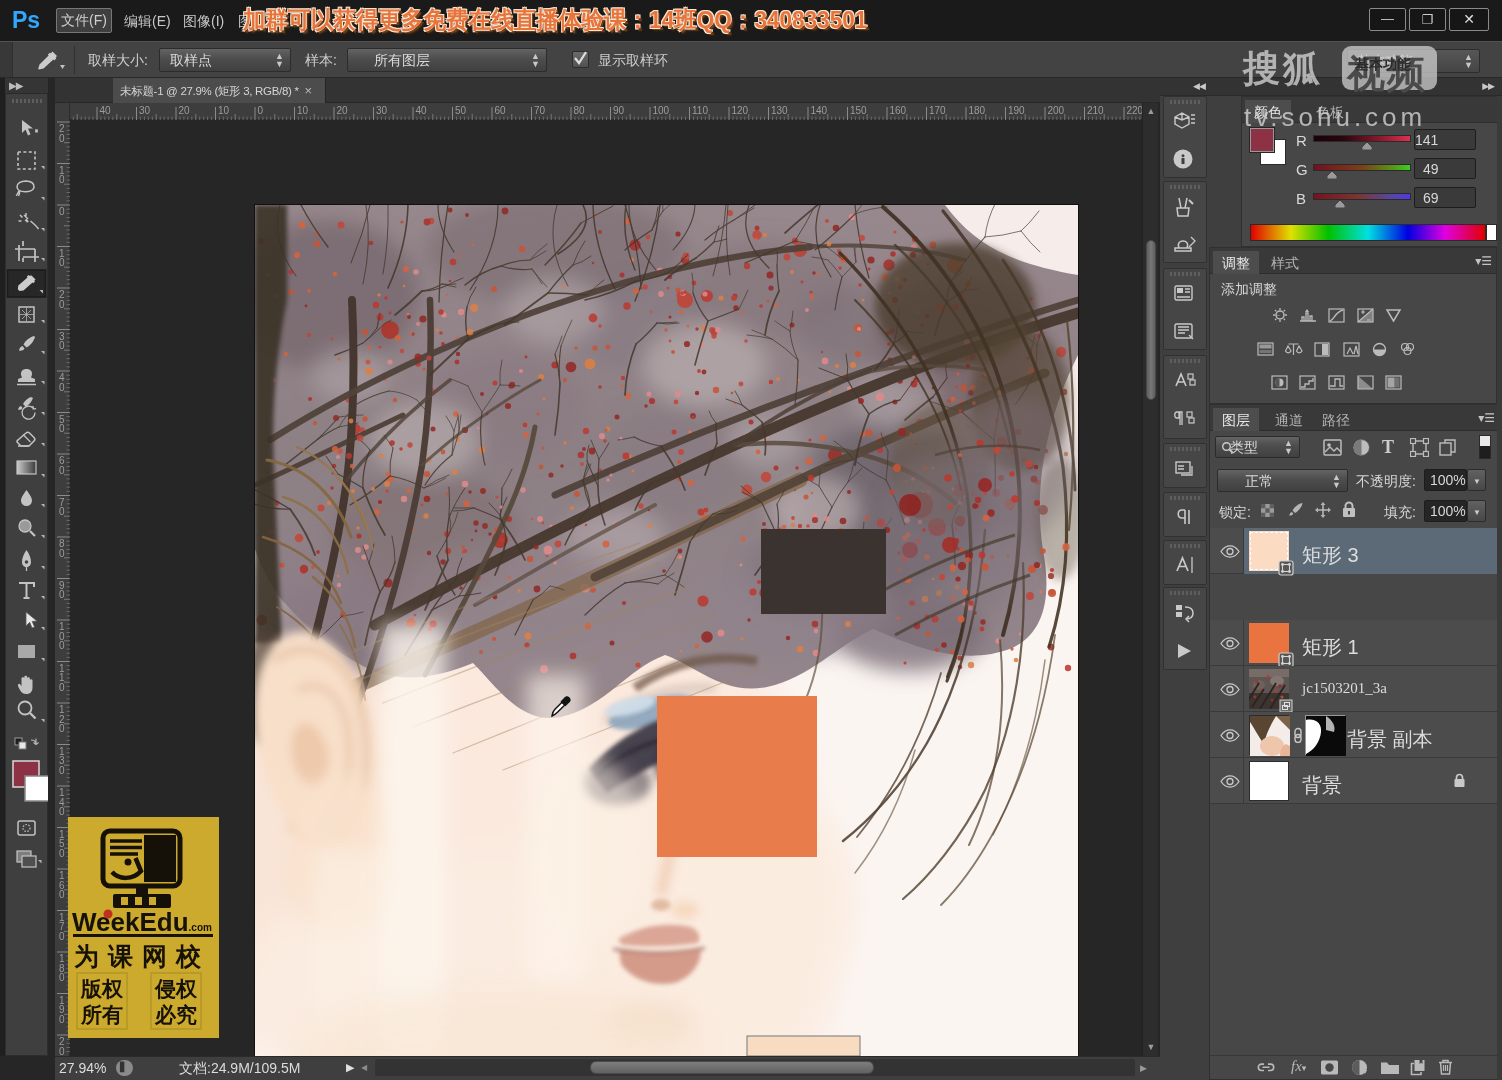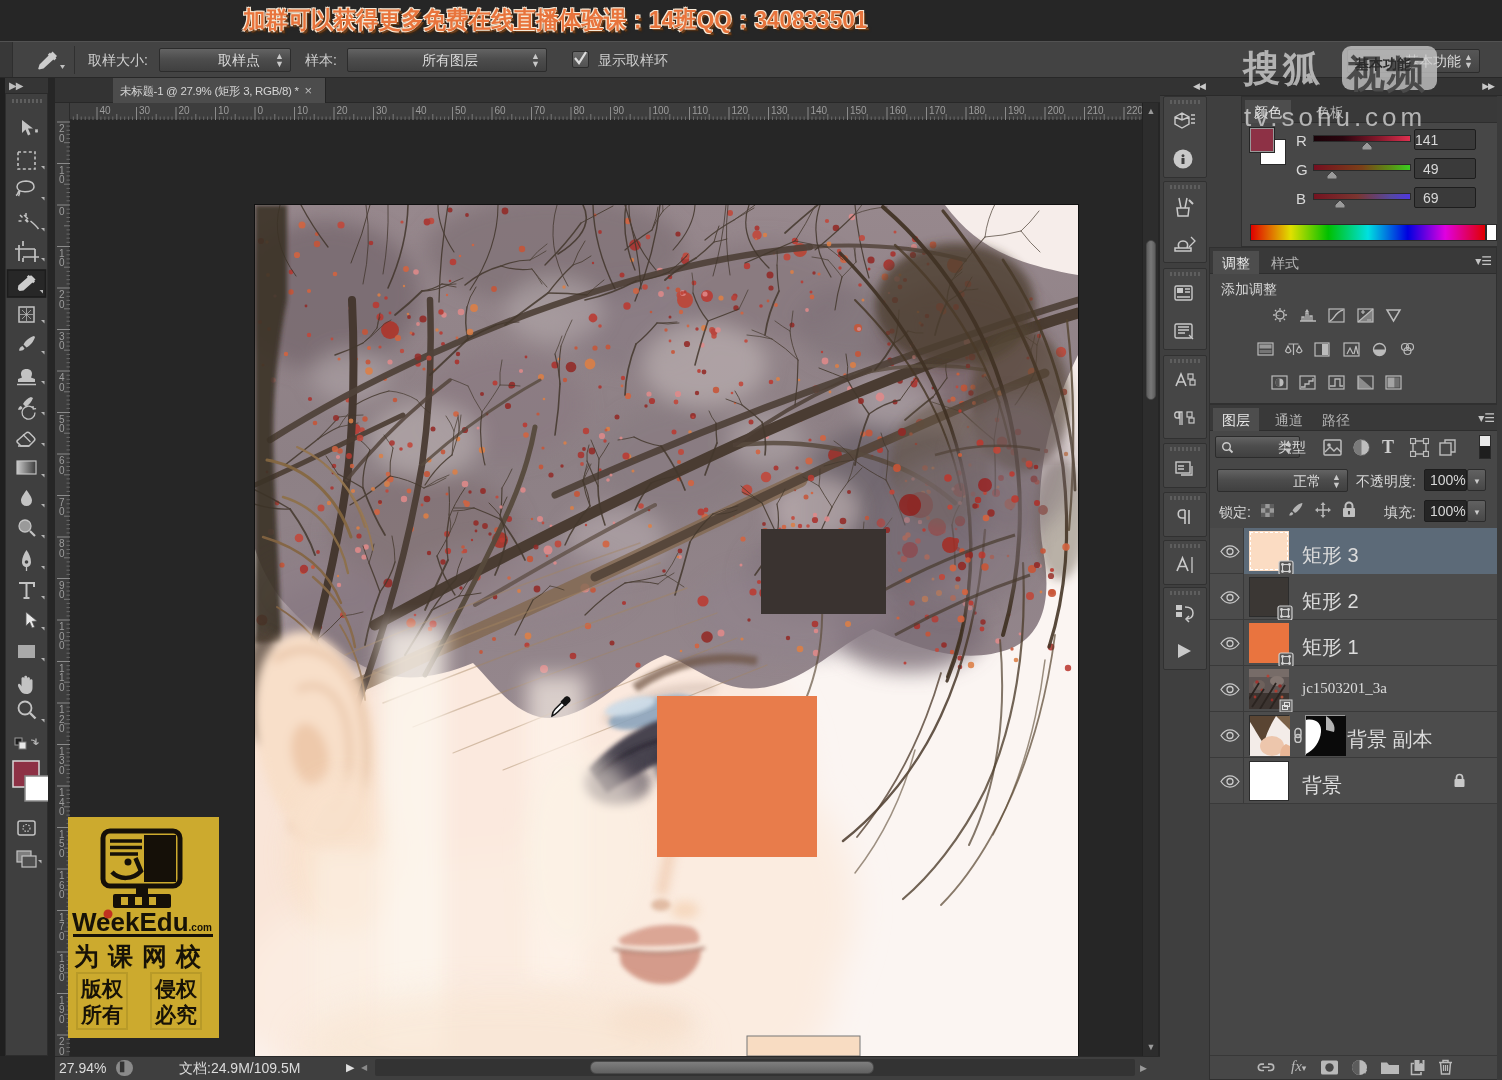--- a/index.html
+++ b/index.html
@@ -1,36 +1,47 @@
 <!DOCTYPE html>
 <html><head>
 <meta charset="utf-8">
 <style>
 * { margin:0; padding:0; box-sizing:border-box; }
 html,body { width:1502px; height:1080px; overflow:hidden; background:#262626;
   font-family:"Liberation Sans", sans-serif; }
 .abs { position:absolute; }
 .dd { position:absolute; background:linear-gradient(#636363,#4d4d4d 45%,#404040);
-  border:1px solid #2c2c2c; border-radius:2px; color:#dadada; font-size:14px; white-space:nowrap;padding-left:48px; }
+  border:1px solid #2c2c2c; border-radius:2px; color:#dadada; font-size:14px; white-space:nowrap; }
 .dd .arr { position:absolute; right:6px; top:50%; margin-top:-8px; color:#c8c8c8; font-size:9px; line-height:8px; }
 .well { position:absolute; background:#252525; border:1px solid #1d1d1d; border-radius:2px;
   color:#d8d8d8; font-size:14px; }
 .abtn { position:absolute; background:linear-gradient(#616161,#474747); border:1px solid #2c2c2c;
   border-radius:2px; color:#ccc; }
 .ptab { position:absolute; top:3px; height:23px; line-height:24px; padding:0 9px; font-size:14px; color:#b4b4b4; }
 .ptab.on { background:#4d4d4d; color:#e8e8e8; }
 .lname { position:absolute; left:92px; font-size:20px; color:#dcdcdc; top:50%; margin-top:-9px; }
 .eye { position:absolute; left:10px; top:50%; margin-top:-7px; }
 .grip { position:absolute; left:7px; width:30px; height:4px;
   background:repeating-linear-gradient(90deg,#5e5e5e 0 2px,transparent 2px 4px); }
 </style>
 </head>
 <body>
 <div style="position:absolute;left:0;top:0;width:1502px;height:1080px;">
 
+<div class="abs" style="left:0;top:0;width:1502px;height:41px;background:#1a1a1a;">
+  <div class="abs" style="left:12px;top:7px;color:#31a8ff;font-size:23px;font-weight:bold;letter-spacing:0;">Ps</div>
+  <div class="abs" style="left:56px;top:8px;width:56px;height:25px;background:#3f3f3f;border:1px solid #777;border-radius:2px;color:#cfcfcf;font-size:14px;text-align:center;line-height:23px;">文件(F)</div>
+  <div class="abs" style="left:124px;top:13px;color:#c8c8c8;font-size:14px;">编辑(E)</div>
+  <div class="abs" style="left:183px;top:13px;color:#c8c8c8;font-size:14px;">图像(I)</div>
+  <div class="abs" style="left:238px;top:13px;color:#c8c8c8;font-size:14px;">图</div>
+
+  <div class="abs" style="left:1369px;top:8px;width:37px;height:23px;background:#161616;border:1px solid #8a8a8a;border-radius:2px;color:#cfcfcf;font-size:13px;text-align:center;line-height:19px;">—</div>
+  <div class="abs" style="left:1409px;top:8px;width:37px;height:23px;background:#161616;border:1px solid #8a8a8a;border-radius:2px;color:#cfcfcf;font-size:13px;text-align:center;line-height:21px;">❐</div>
+  <div class="abs" style="left:1449px;top:8px;width:40px;height:23px;background:#161616;border:1px solid #8a8a8a;border-radius:2px;color:#dfdfdf;font-size:14px;text-align:center;line-height:21px;">✕</div>
+</div>
 
 <div class="abs" style="left:0;top:41px;width:1502px;height:37px;background:#434343;border-top:1px solid #525252;border-bottom:1px solid #282828;">
   <div class="abs" style="left:0;top:0;width:13px;height:35px;background:#383838;border-right:1px solid #2e2e2e;"></div>
   <svg class="abs" style="left:32px;top:6px;" width="34" height="24" viewBox="0 0 34 24">
     <path d="M20.5 3.5 L25 8 L23.6 9.4 24.4 10.2 22.2 12.4 21.4 11.6 11.5 20.5 7 21.5 6.2 20.7 7.5 16.5 16.6 7.6 15.8 6.8 18 4.6 18.8 5.4 Z" fill="#cccccc"></path>
     <path d="M28 17 l5 0 -2.5 4 z" fill="#c0c0c0"></path>
   </svg>
   <div class="abs" style="left:74px;top:4px;width:1px;height:28px;background:#303030;"></div>
   <div class="abs" style="left:88px;top:10px;color:#cfcfcf;font-size:14px;">取样大小:</div>
   <div class="dd" style="left:159px;top:6px;width:132px;height:24px;"><span style="margin-left:10px;line-height:23px;display:inline-block;">取样点</span><span class="arr">▲<br>▼</span></div>
@@ -1655,38 +1666,20 @@
             <rect x="1" y="1" width="14" height="14" rx="2" fill="#565656" stroke="#cfcfcf" stroke-width="1.2"></rect>
             <rect x="4.5" y="4.5" width="7" height="7" fill="none" stroke="#d5d5d5" stroke-width="1.1"></rect>
             <circle cx="4.5" cy="4.5" r="1.4" fill="#d5d5d5"></circle>
             <circle cx="11.5" cy="4.5" r="1.4" fill="#d5d5d5"></circle>
             <circle cx="4.5" cy="11.5" r="1.4" fill="#d5d5d5"></circle>
             <circle cx="11.5" cy="11.5" r="1.4" fill="#d5d5d5"></circle>
           </svg>
         </div>
         <div class="lname">矩形 3</div>
       </div>
-      <div class="abs" style="left:0;top:169px;width:291px;height:46px;background:#4c4c4c;border-bottom:1px solid #3a3a3a;">
-        <div class="eye"><svg width="20" height="13" viewBox="0 0 20 13">
-            <path d="M1 6.5 C4 2 8 0.8 10 0.8 C12 0.8 16 2 19 6.5 C16 11 12 12.2 10 12.2 C8 12.2 4 11 1 6.5 Z" fill="none" stroke="#c9c9c9" stroke-width="1.3"></path>
-            <circle cx="10" cy="6.5" r="3" fill="none" stroke="#c9c9c9" stroke-width="1.3"></circle>
-          </svg></div>
-        <div class="abs" style="left:33px;top:0;width:1px;height:46px;background:#3a3a3a;"></div>
-        <div class="abs" style="left:39px;top:3px;width:40px;height:40px;background:#3b3734;border:1px solid #2c2c2c;">
-          <svg width="16" height="16" viewBox="0 0 16 16" style="position:absolute;right:-5px;bottom:-5px;">
-            <rect x="1" y="1" width="14" height="14" rx="2" fill="#565656" stroke="#cfcfcf" stroke-width="1.2"></rect>
-            <rect x="4.5" y="4.5" width="7" height="7" fill="none" stroke="#d5d5d5" stroke-width="1.1"></rect>
-            <circle cx="4.5" cy="4.5" r="1.4" fill="#d5d5d5"></circle>
-            <circle cx="11.5" cy="4.5" r="1.4" fill="#d5d5d5"></circle>
-            <circle cx="4.5" cy="11.5" r="1.4" fill="#d5d5d5"></circle>
-            <circle cx="11.5" cy="11.5" r="1.4" fill="#d5d5d5"></circle>
-          </svg>
-        </div>
-        <div class="lname">矩形 2</div>
-      </div>
       <div class="abs" style="left:0;top:215px;width:291px;height:46px;background:#4c4c4c;border-bottom:1px solid #3a3a3a;">
         <div class="eye"><svg width="20" height="13" viewBox="0 0 20 13">
             <path d="M1 6.5 C4 2 8 0.8 10 0.8 C12 0.8 16 2 19 6.5 C16 11 12 12.2 10 12.2 C8 12.2 4 11 1 6.5 Z" fill="none" stroke="#c9c9c9" stroke-width="1.3"></path>
             <circle cx="10" cy="6.5" r="3" fill="none" stroke="#c9c9c9" stroke-width="1.3"></circle>
           </svg></div>
         <div class="abs" style="left:33px;top:0;width:1px;height:46px;background:#3a3a3a;"></div>
         <div class="abs" style="left:39px;top:3px;width:40px;height:40px;background:#e9743f;">
           <svg width="16" height="16" viewBox="0 0 16 16" style="position:absolute;right:-5px;bottom:-5px;">
             <rect x="1" y="1" width="14" height="14" rx="2" fill="#565656" stroke="#cfcfcf" stroke-width="1.2"></rect>
             <rect x="4.5" y="4.5" width="7" height="7" fill="none" stroke="#d5d5d5" stroke-width="1.1"></rect>

